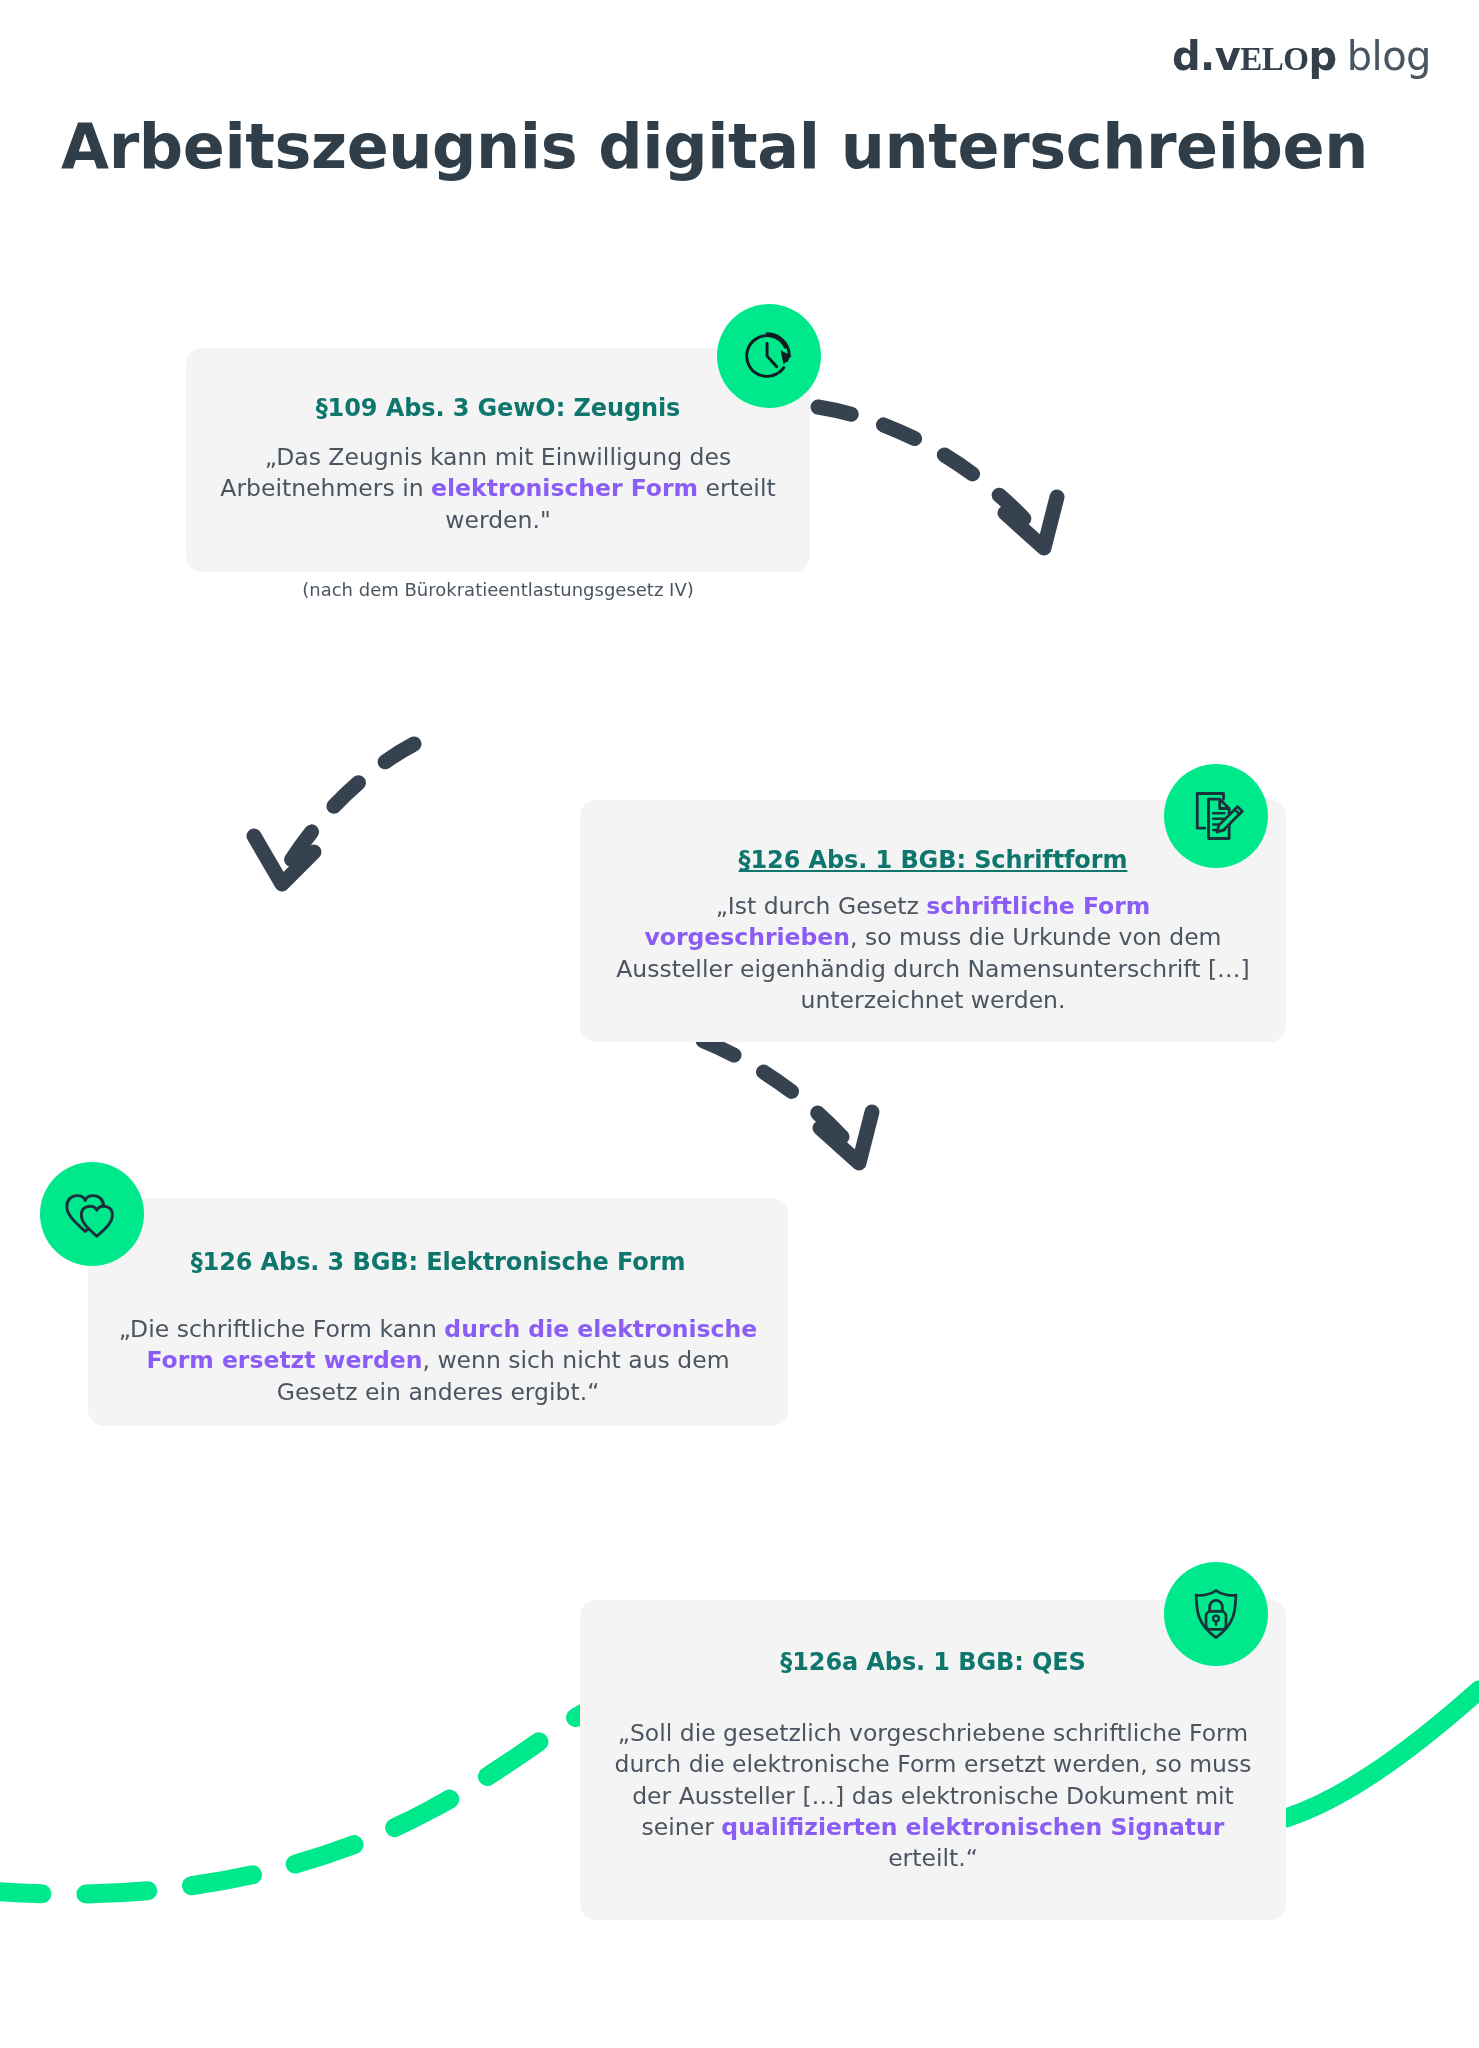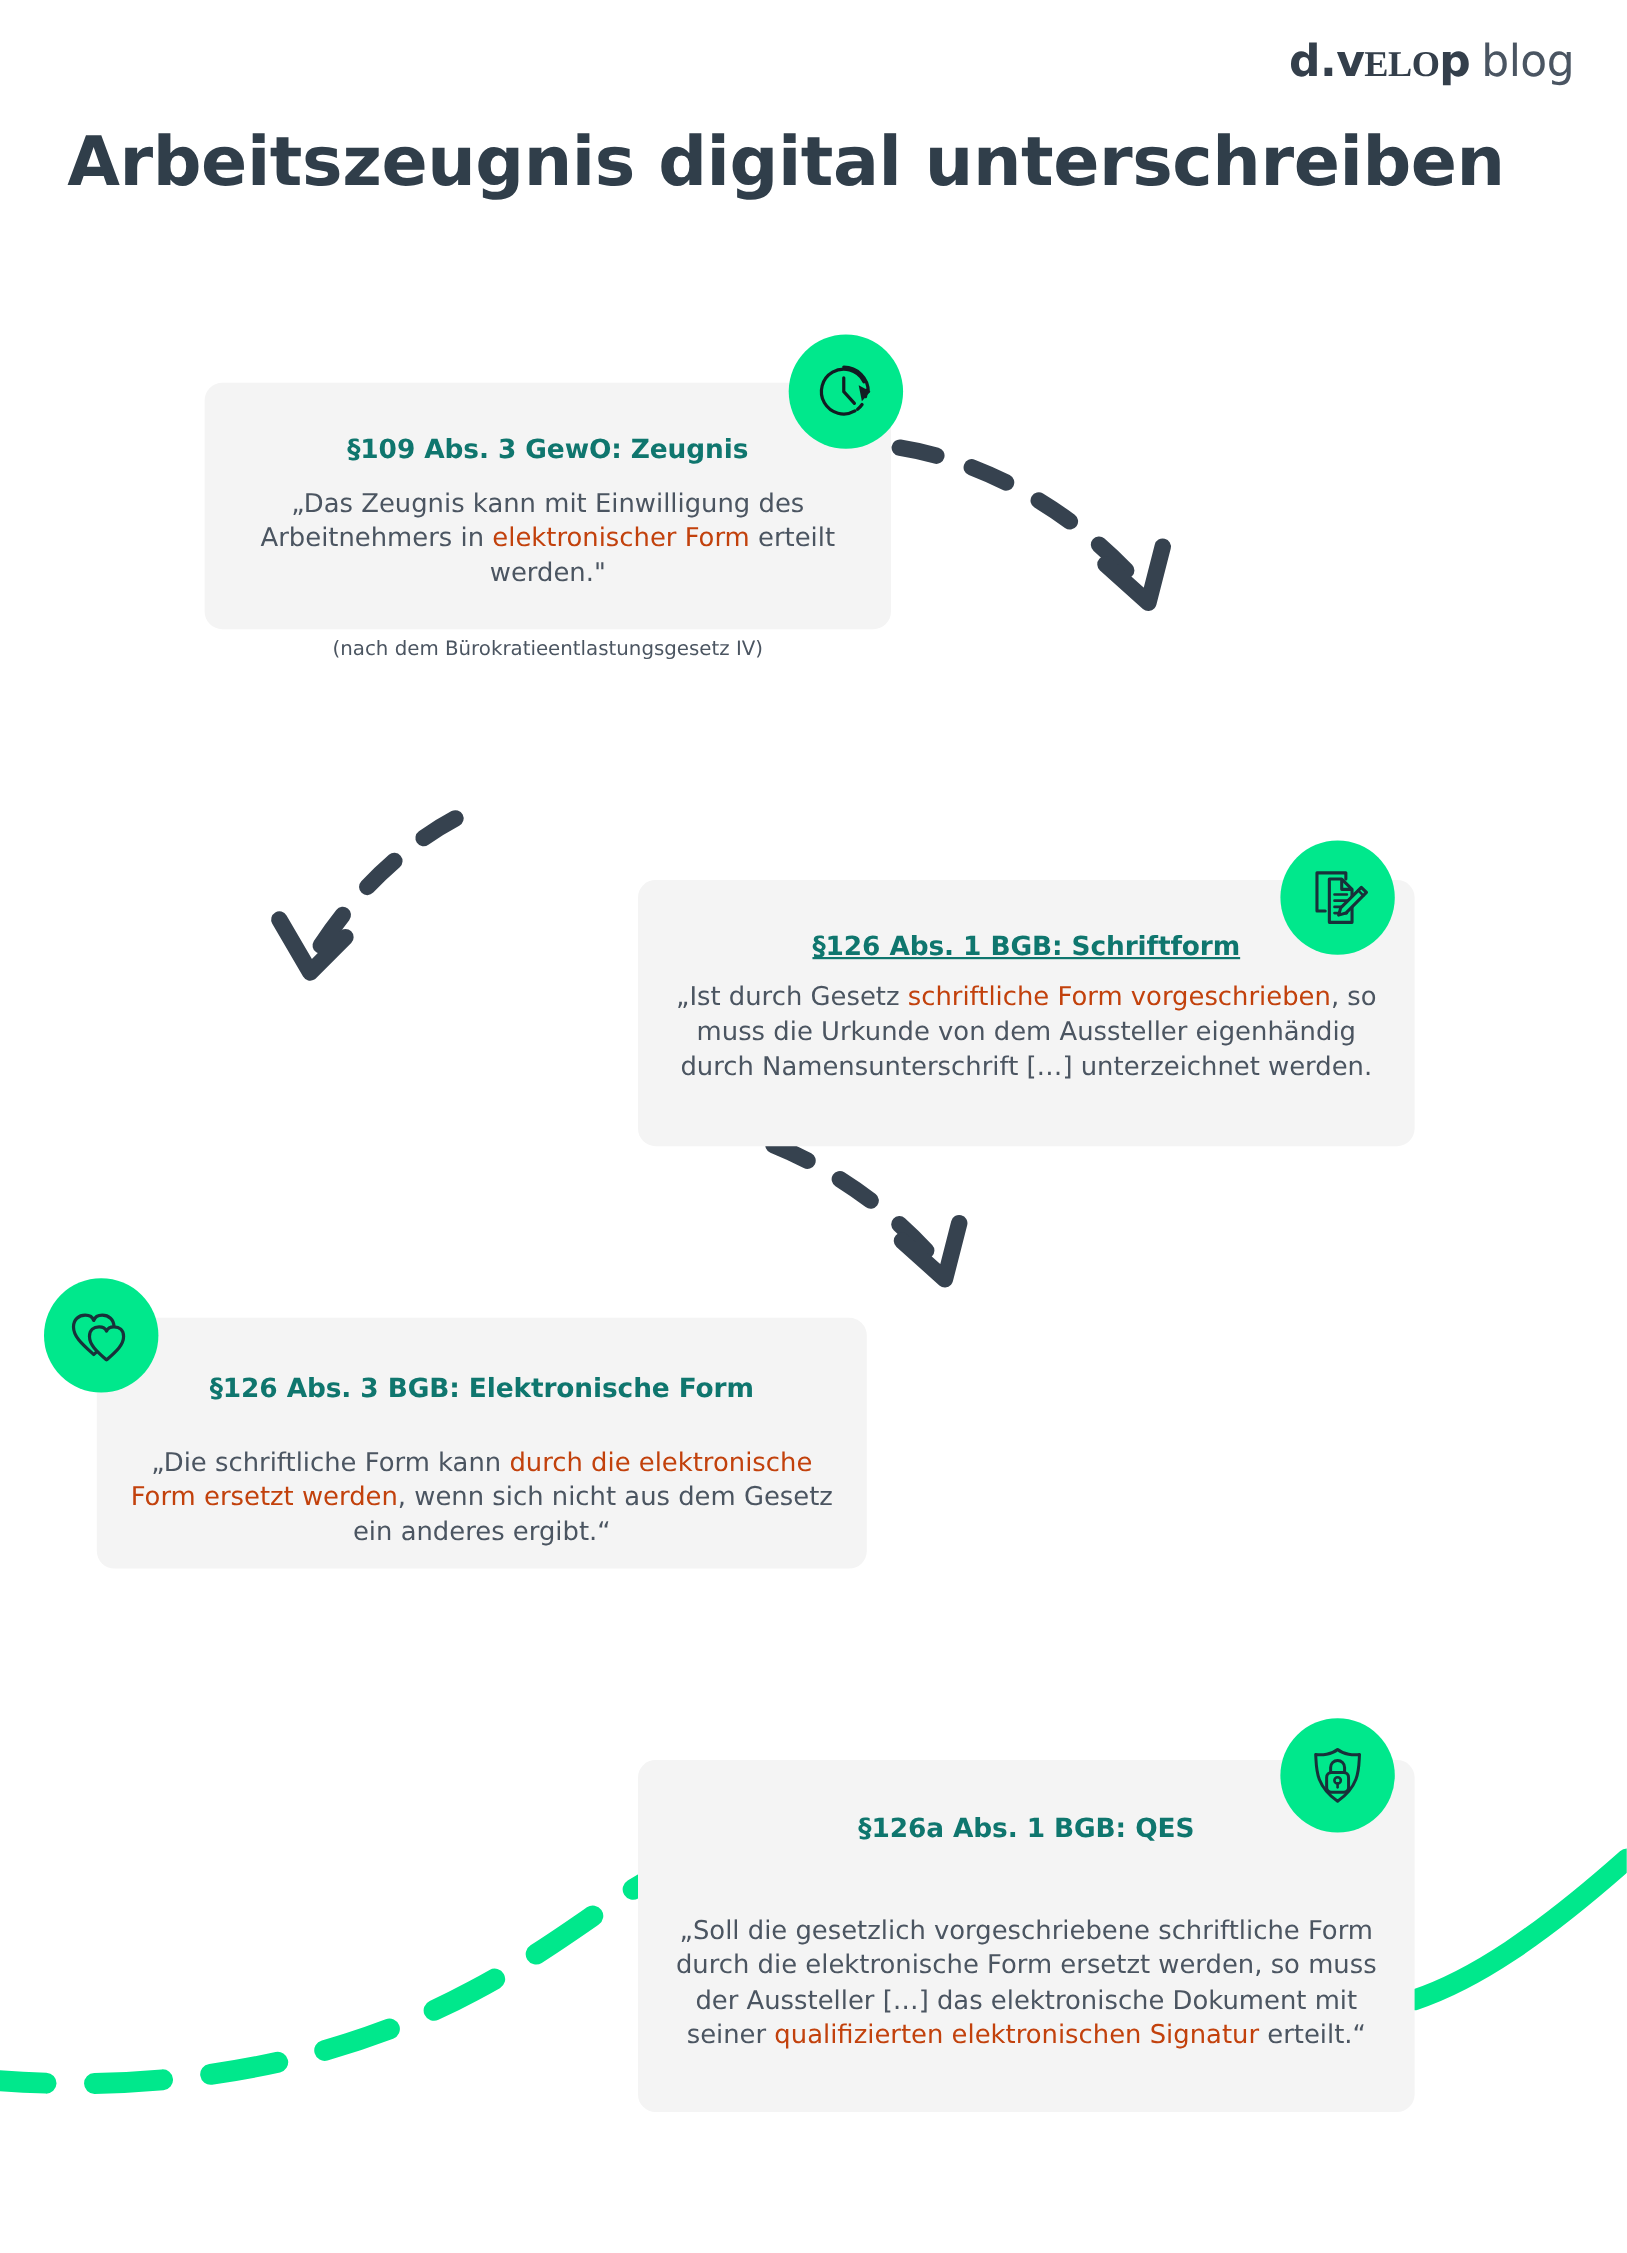--- a/index.html
+++ b/index.html
@@ -81,39 +81,39 @@
     text-align: center;
     letter-spacing: -0.1px;
   }
   .card-body {
     font-size: 23.5px;
     font-weight: 400;
     color: #4b5561;
     text-align: center;
     line-height: 1.33;
   }
-  .card-body b { font-weight: 400; color: #c2410c; }
+  .card-body b { font-weight: 700; color: #8b5cf6; }
   .card-note {
     font-size: 18px;
     font-weight: 400;
     color: #4b5561;
     text-align: center;
     line-height: 1.33;
   }
 
   
   #card-1 { left: 186px; top: 348px; width: 624px;  height: 224px; padding: 46px 26px 0 26px; }
   #card-2 { left: 580px; top: 800px; width: 706px;  height: 242px; padding: 46px 28px 0 28px; }
   #card-3 { left: 88px;  top: 1198px; width: 700px; height: 228px; padding: 50px 28px 0 28px; }
   #card-4 { left: 580px; top: 1600px; width: 706px; height: 320px; padding: 48px 30px 0 30px; }
 
   #card-1 .card-title { margin-bottom: 20px; }
   #card-2 .card-title { margin-bottom: 17px; text-decoration: underline; }
   #card-3 .card-title { margin-bottom: 38px; }
-  #card-4 .card-title { margin-bottom: 64px; }
+  #card-4 .card-title { margin-bottom: 42px; }
 
   #card-1 .card-note { margin-top: 42px; }
 
   
   .icon-bubble {
     position: absolute;
     width: 104px;
     height: 104px;
     border-radius: 50%;
     background: #00e88c;

